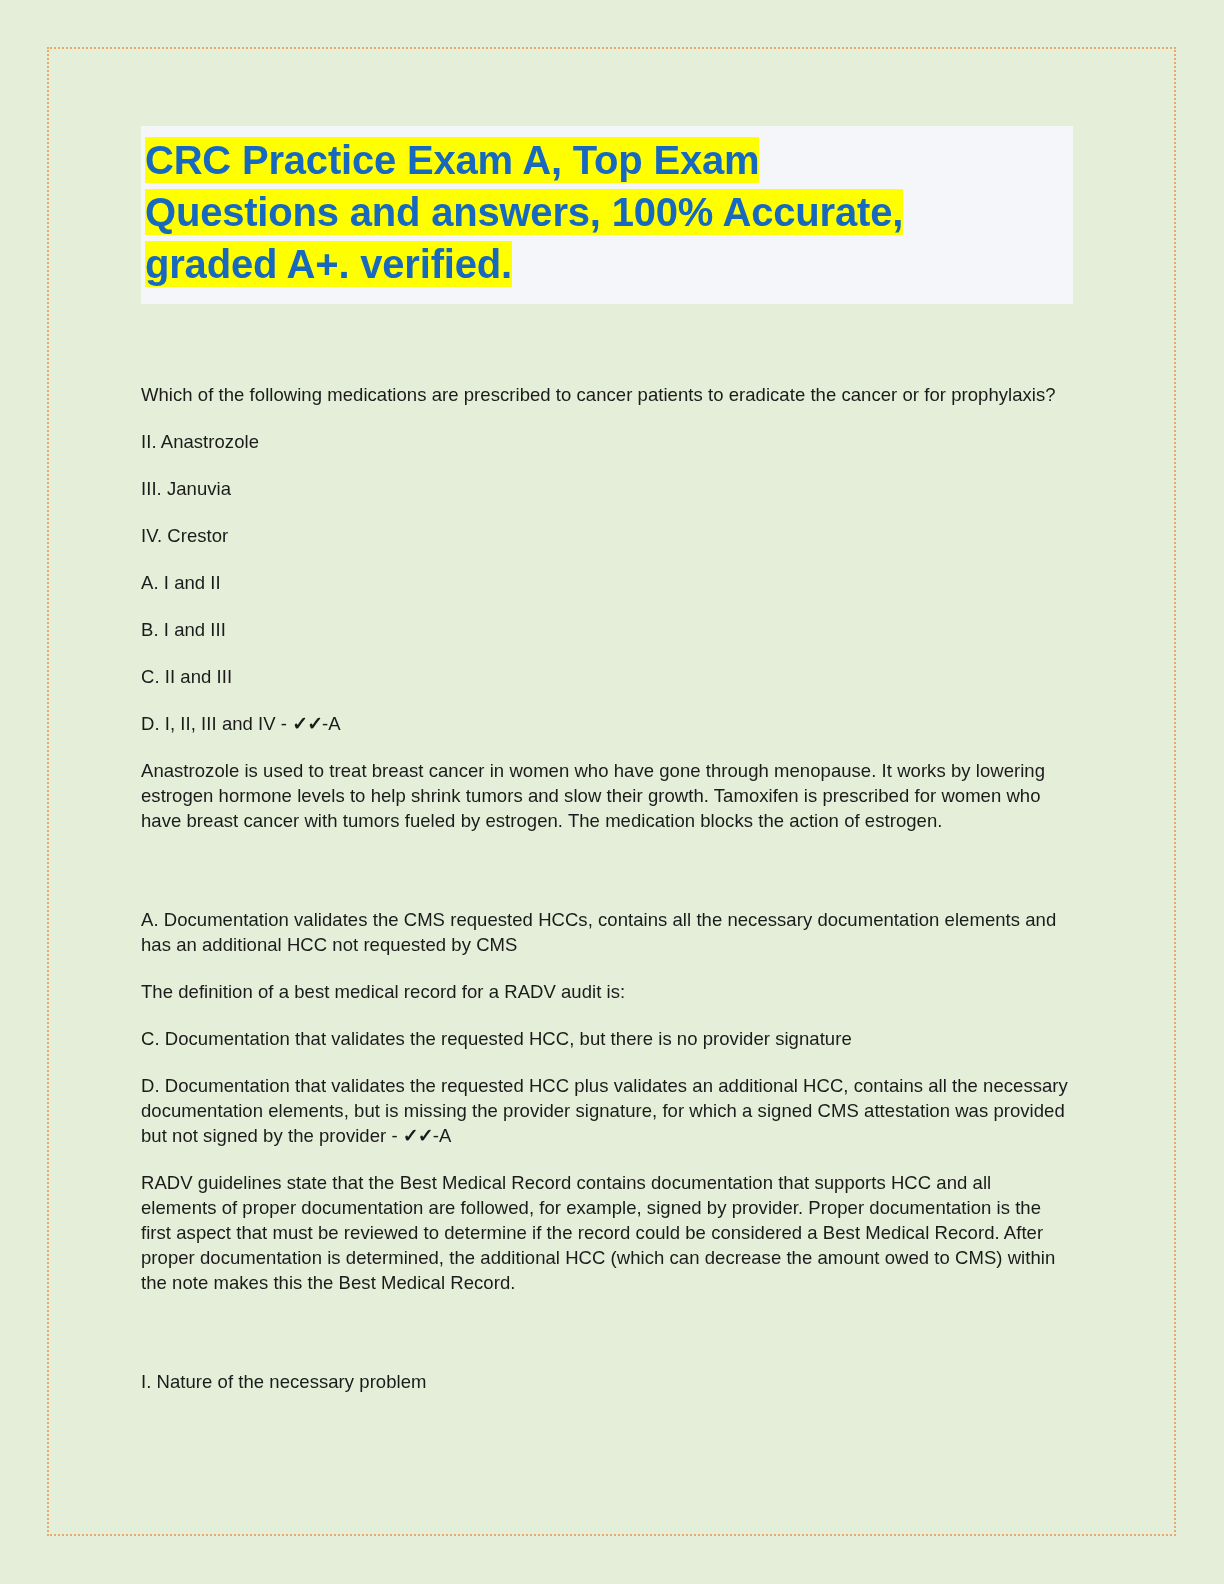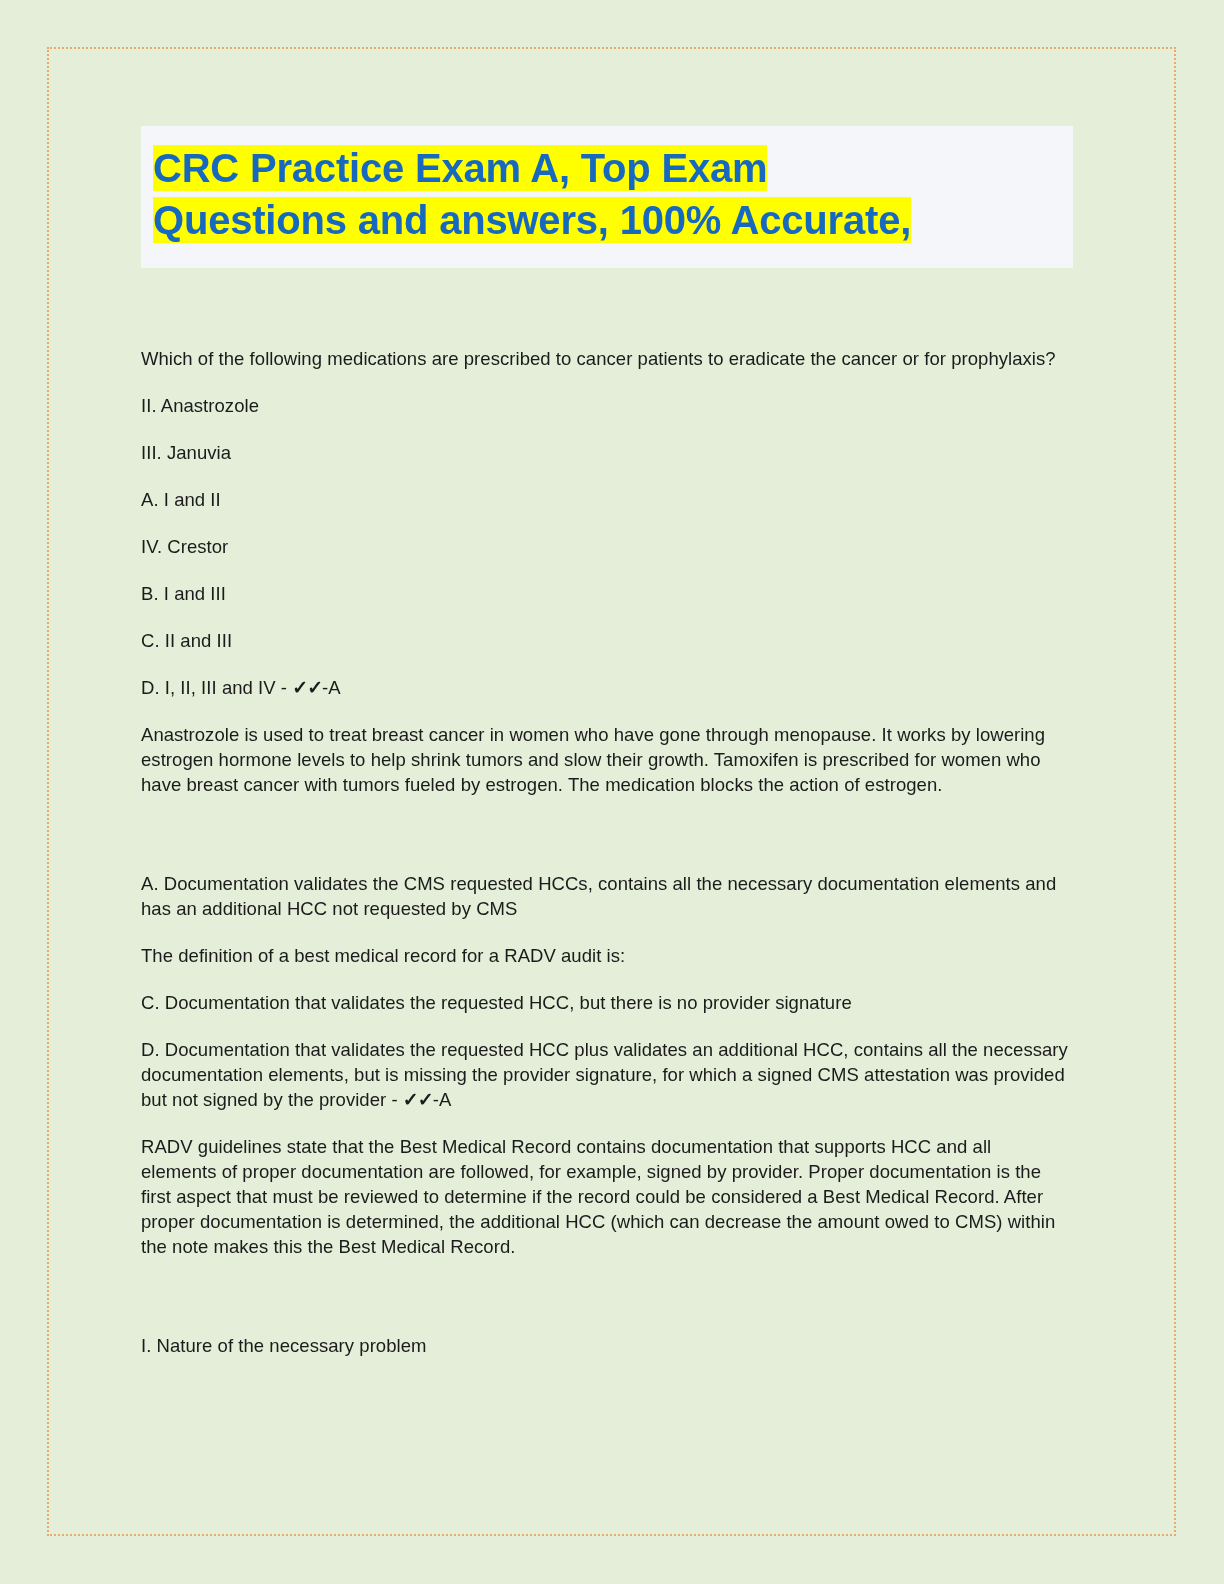--- a/index.html
+++ b/index.html
@@ -38,21 +38,21 @@
   }
   
   .title-block {
     position: relative;
     width: 932px;
     background: #f4f6f9;
     padding: 8px 0 14px 0;
     box-sizing: border-box;
   }
   .title {
-    margin: 8px;
+    margin: 0;
     padding: 0 0 0 4px;
     font-family: "Liberation Sans", sans-serif;
     font-size: 40px;
     line-height: 52px;
     font-weight: bold;
     color: #1769c0;
     letter-spacing: -0.2px;
   }
   .title .hl {
     background: #ffff00;
@@ -87,32 +87,33 @@
 <div class="page">
 
   <div class="page-frame"></div>
 
   <div class="content">
 
     <div class="title-block">
       <h1 class="title">
         <span class="hl">CRC Practice Exam A, Top Exam</span><br>
         <span class="hl">Questions and answers, 100% Accurate,</span><br>
+        <span class="hl">graded A+. verified.</span>
       </h1>
     </div>
 
     <div class="body">
 
       <p class="para">Which of the following medications are prescribed to cancer patients to eradicate the cancer or for prophylaxis?</p>
 
       <p class="para"> II. Anastrozole</p>
       <p class="para"> III. Januvia</p>
+      <p class="para"> IV. Crestor</p>
+
       <p class="para">A. I and II</p>
-
-      <p class="para"> IV. Crestor</p>
       <p class="para">B. I and III</p>
       <p class="para">C. II and III</p>
 
       <p class="para"><span>D. I, II, III and IV - </span><span class="chk">✓✓</span><span>-A</span></p>
 
       <p class="para gap-after">Anastrozole is used to treat breast cancer in women who have gone through menopause. It works by lowering estrogen hormone levels to help shrink tumors and slow their growth. Tamoxifen is prescribed for women who have breast cancer with tumors fueled by estrogen. The medication blocks the action of estrogen.</p>
 
       <p class="para">A. Documentation validates the CMS requested HCCs, contains all the necessary documentation elements and has an additional HCC not requested by CMS</p>
 
       <p class="para">The definition of a best medical record for a RADV audit is:</p>

